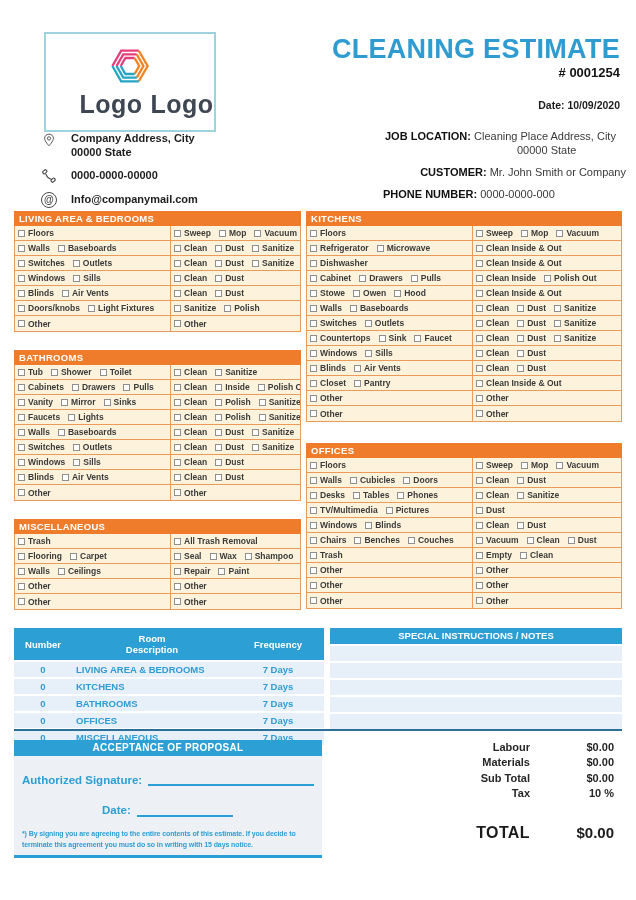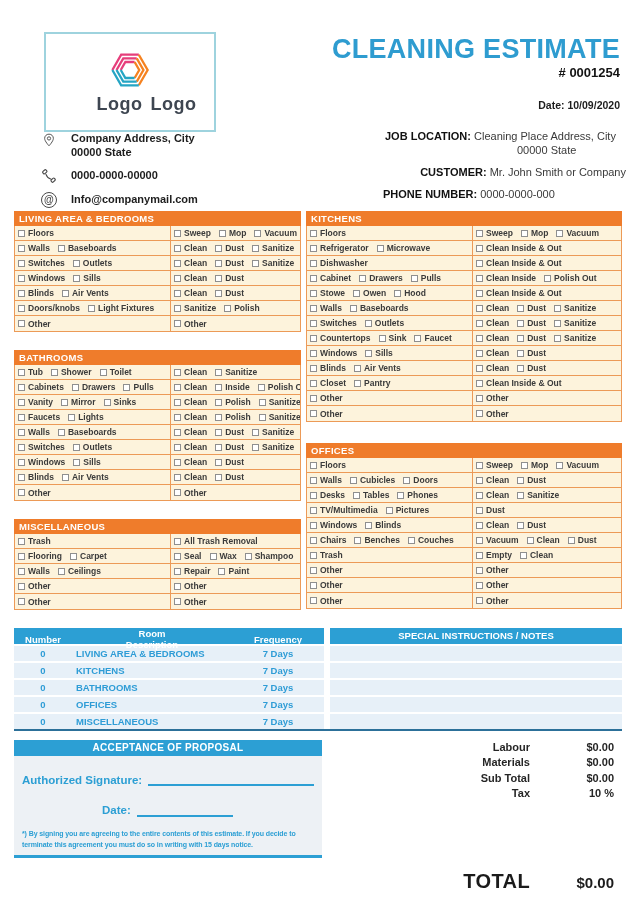--- a/index.html
+++ b/index.html
@@ -2,21 +2,21 @@
 <html style="--orange: #EF7C2B; --orange_border: #EC9A57; --cream: #FDF3DC; --blue: #2C9FD4; --title_blue: #2E9CD0; --stripe_blue: #E7F0F8; --row_text_blue: #2E9CD6; --panel_gray: #EDF1F5; --dark_rule: #2C7099;"><head>
 <meta charset="utf-8">
 <style>
   html,body{margin:0;padding:0;}
   body{width:636px;height:900px;background:#fff;font-family:"Liberation Sans",sans-serif;position:relative;overflow:hidden;}
   .page{position:absolute;inset:0;background:#fff;}
 
   
   .logo-box{position:absolute;left:44px;top:32px;width:168px;height:96px;border:2px solid #9ED3DE;
     display:flex;flex-direction:column;align-items:center;justify-content:center;gap:3px;background:#fff;}
-  .logo-text{display:flex;gap:8px;font-size:18px;font-weight:bold;color:#3E4651;letter-spacing:0.5px;margin-left:33px;}
+  .logo-text{display:flex;gap:8px;font-size:25px;font-weight:bold;color:#3E4651;letter-spacing:0.5px;margin-left:33px;}
   .title-block{position:absolute;right:16px;top:34px;text-align:right;}
   .doc-title{font-size:27px;font-weight:bold;color:var(--title_blue);letter-spacing:0.3px;}
   .doc-number{font-size:13px;font-weight:bold;color:#141414;}
   .doc-date{font-size:10.5px;font-weight:bold;color:#1d1d1d;margin-top:19px;}
 
   .contact{position:absolute;left:40px;top:131px;display:flex;flex-direction:column;gap:8px;}
   .c-row{display:flex;align-items:flex-start;gap:13px;font-size:11px;font-weight:bold;color:#1d1d1d;line-height:1.3;}
   .c-icon{width:18px;display:flex;justify-content:center;margin-top:0px;}
   .at-icon{width:16px;height:16px;border:1.6px solid #4a4a4a;border-radius:50%;display:flex;align-items:center;justify-content:center;
     font-size:10px;font-weight:bold;color:#4a4a4a;box-sizing:border-box;}
@@ -42,21 +42,21 @@
   .col-left .cell.cl{width:156px;border-right:1px solid var(--orange_border);}
   .col-right .cell.cl{width:166px;border-right:1px solid var(--orange_border);}
   .cell.cr{flex:1;}
   .opt{display:inline-flex;align-items:center;gap:3px;cursor:pointer;}
   .cb{width:7px;height:7px;border:1px solid #8f8f8f;background:#fff;box-sizing:border-box;flex:none;}
   .ol{font-size:8.5px;font-weight:600;color:#3b3b3b;white-space:nowrap;}
 
   
   .summary-left{position:absolute;left:14px;top:628px;width:310px;}
   .sum-header,.sum-row{display:grid;grid-template-columns:58px 1fr 92px;align-items:center;}
-  .sum-header{height:16px;background:var(--blue);color:#fff;font-size:9.5px;font-weight:bold;gap:40px;}
+  .sum-header{height:32px;background:var(--blue);color:#fff;font-size:9.5px;font-weight:bold;gap:40px;}
   .sum-header span{text-align:center;}
   .sum-row{height:15px;margin-top:2px;background:var(--stripe_blue);font-size:9.5px;font-weight:bold;color:var(--row_text_blue);}
   .sum-row .c0{text-align:center;}
   .sum-row .c1{padding-left:4px;}
   .sum-row .c2{text-align:center;}
   .notes{position:absolute;left:330px;top:628px;width:292px;}
   .notes-header{height:16px;background:var(--blue);color:#fff;text-align:center;line-height:16px;font-size:9.5px;font-weight:bold;}
   .notes-row{height:15px;margin-top:2px;background:var(--stripe_blue);}
   .bottom-rule{position:absolute;left:14px;top:729px;width:608px;height:2px;background:var(--dark_rule);}
 
@@ -69,21 +69,21 @@
   .date-row{display:flex;align-items:center;margin-top:17px;padding-left:80px;font-size:11.5px;font-weight:bold;color:var(--blue);}
   .date-line{width:96px;border-bottom:2px solid var(--blue);margin-left:6px;height:12px;}
   .disclaimer{margin-top:11px;font-size:7px;font-weight:bold;color:var(--blue);line-height:1.6;letter-spacing:-0.1px;}
   .acc-rule{height:3px;background:var(--blue);}
 
   
   .totals{position:absolute;left:420px;top:739px;width:194px;}
   .tot-row{display:grid;grid-template-columns:110px 84px;height:15.5px;align-items:center;}
   .t-label,.t-value{text-align:right;font-size:11px;font-weight:bold;color:#262626;}
   .grand{margin-top:23px;display:grid;grid-template-columns:110px 84px;align-items:baseline;}
-  .g-label{text-align:right;font-size:20px;font-weight:bold;letter-spacing:0.4px;color:#1b1b1b;margin-top:46px;}
+  .g-label{text-align:right;font-size:16px;font-weight:bold;letter-spacing:0.4px;color:#1b1b1b;}
   .g-value{text-align:right;font-size:15px;font-weight:bold;color:#1b1b1b;}
 </style>
 </head>
 <body>
 
 <div class="page">
 
   <div class="logo-box">
     <svg width="48" height="42" viewBox="0 0 100 100">
       <g fill="none" stroke-width="5.5">

